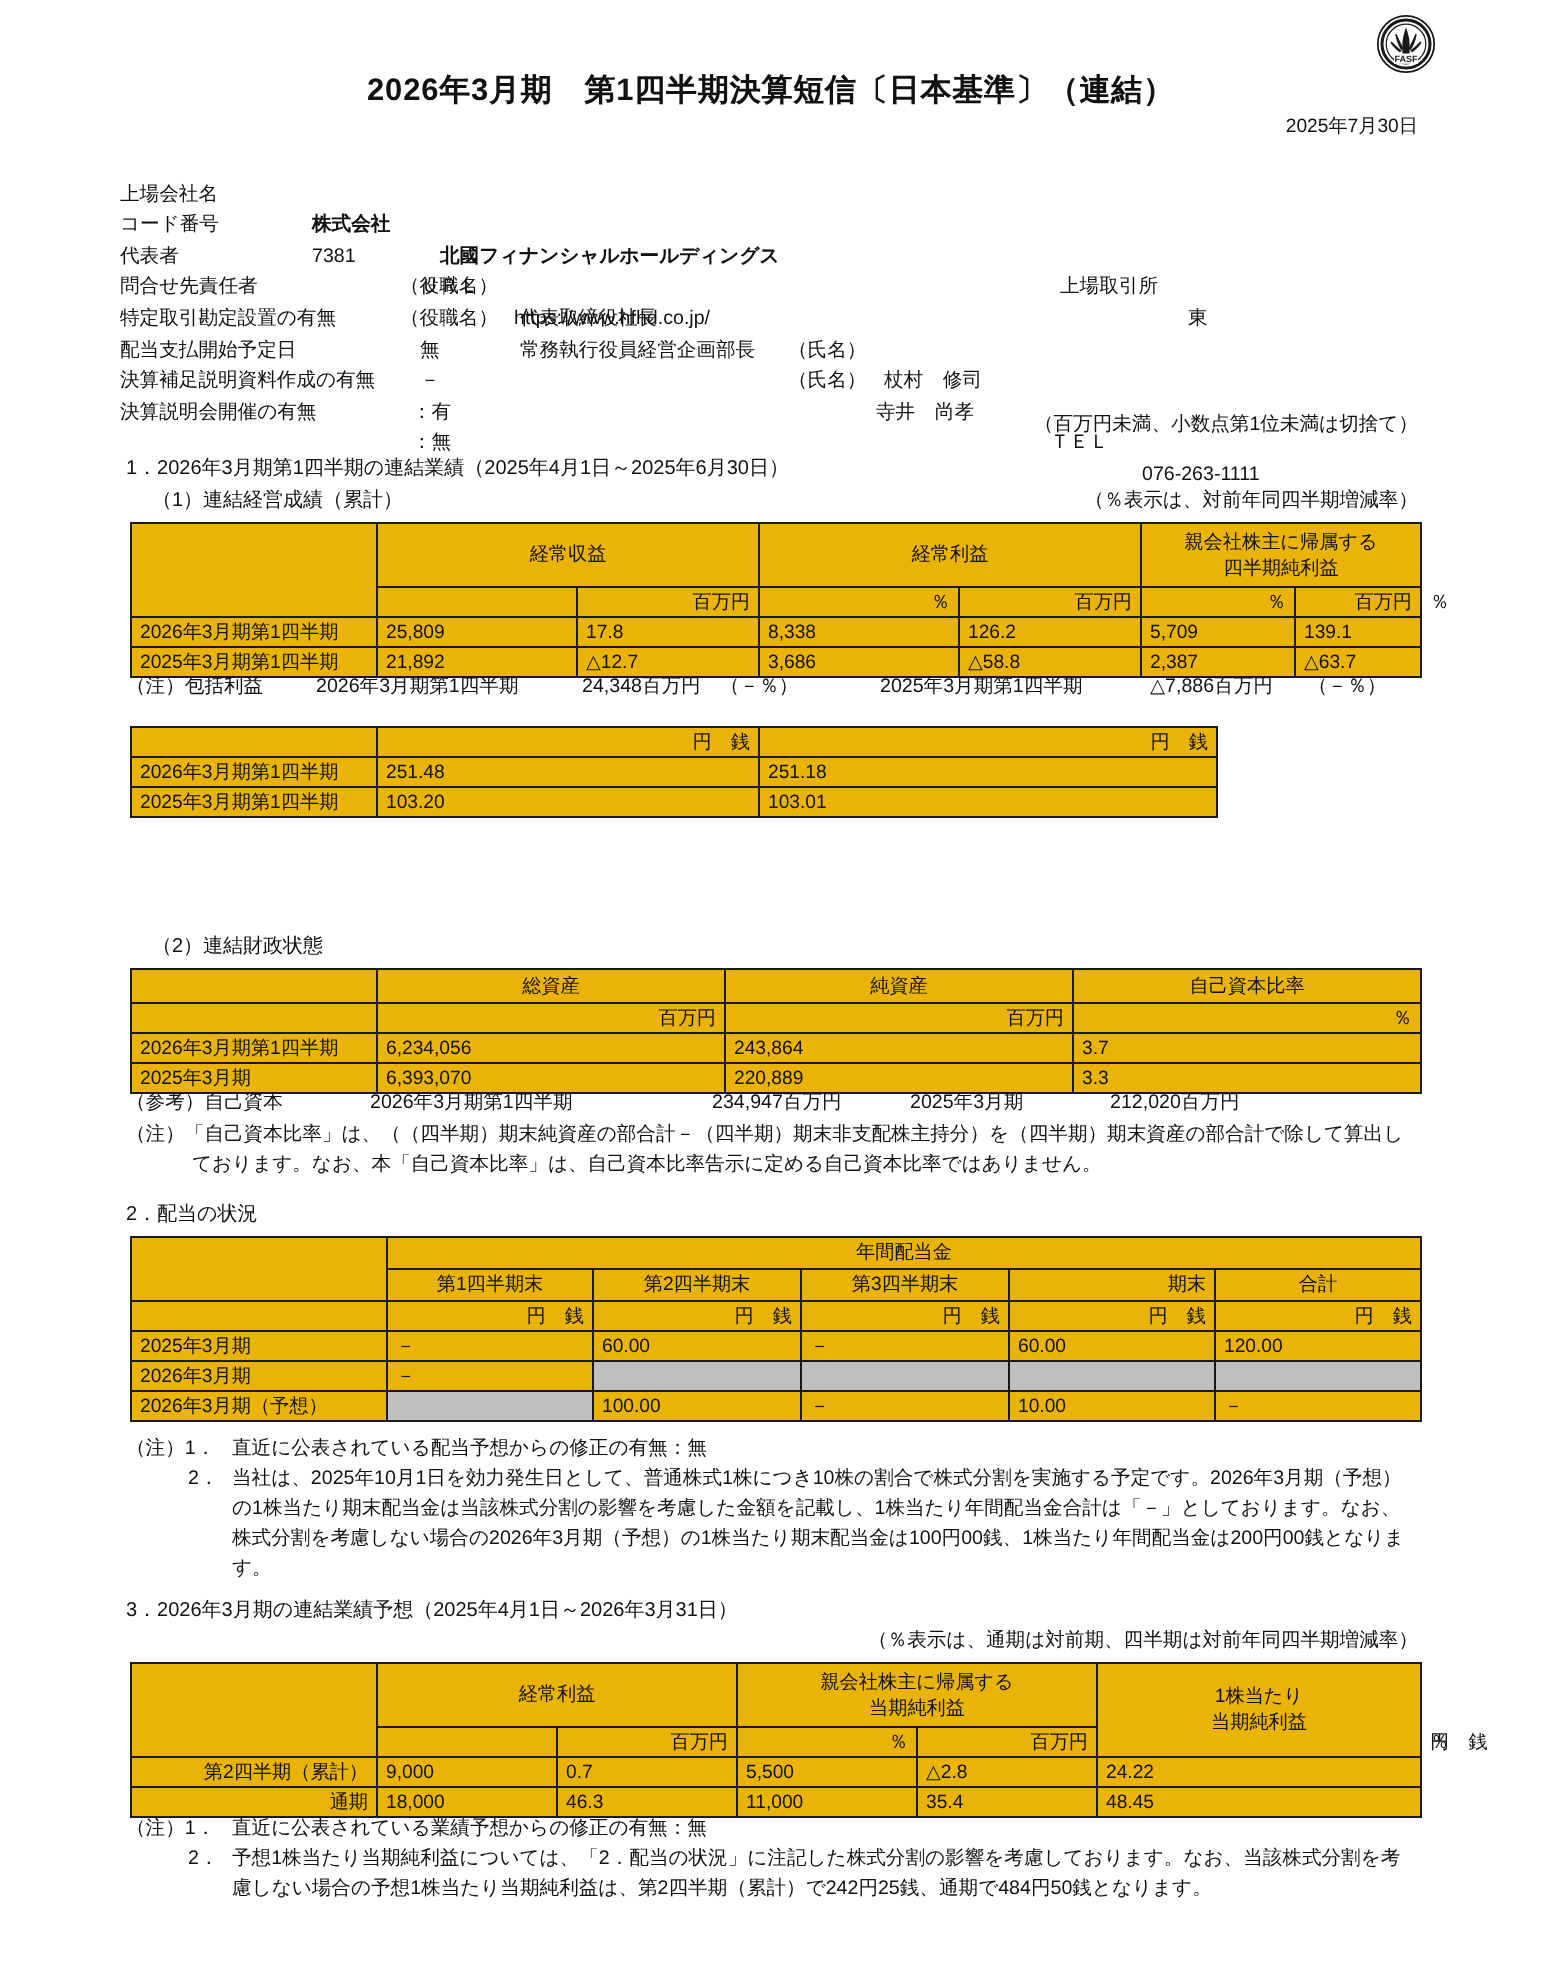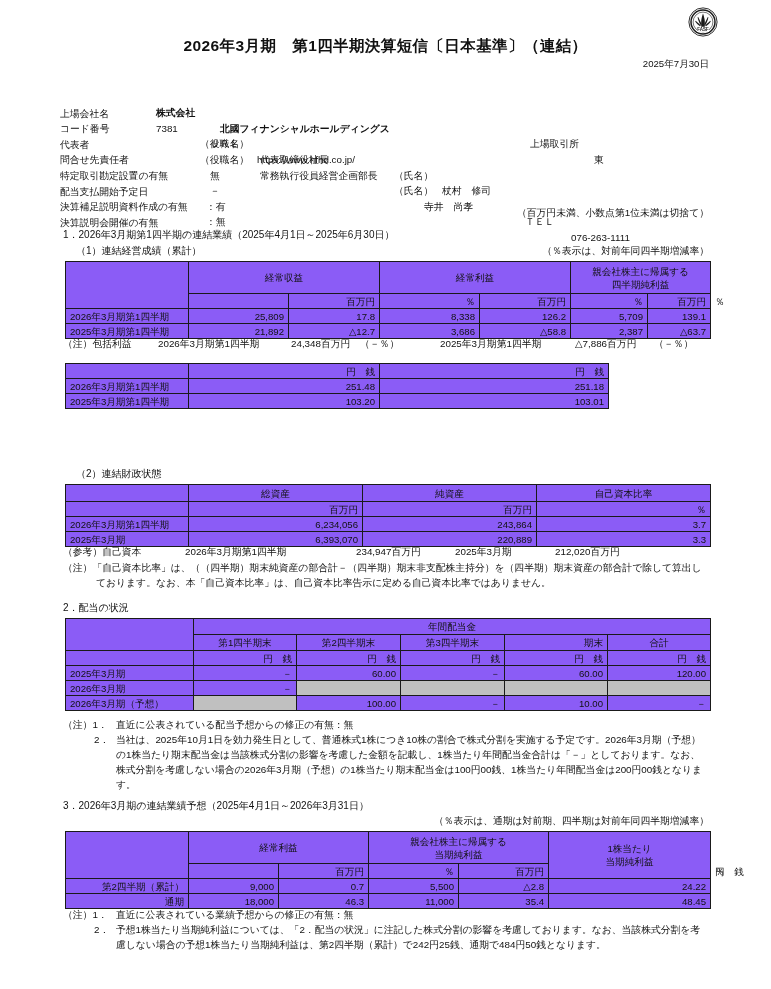--- a/index.html
+++ b/index.html
@@ -57,47 +57,47 @@
   
   .company-block {
     position: absolute;
     top: 74px;
     left: 60px;
     width: 700px;
     font-size: 9.8px;
     line-height: 15.6px;
   }
   .cb-row { position: relative; height: 15.6px; white-space: pre; }
-  .cb-label { position: absolute; left: 0; margin-top: 16px; }
+  .cb-label { position: absolute; left: 0; }
   .cb-v1 { position: absolute; left: 96px; }
   .cb-v3 { position: absolute; left: 163px; }
   .cb-right { position: absolute; left: 464px; }
 
   
   .abs { position: absolute; white-space: pre; font-size: 9.8px; }
 
   
   table.fin {
     position: absolute;
     border-collapse: collapse;
     font-size: 9.6px;
-    background: #8b5cf6;
+    background: #eab308;
     table-layout: fixed;
   }
   table.fin th, table.fin td {
     border: 1px solid #1a1a1a;
     padding: 0 4px;
     font-weight: normal;
     vertical-align: middle;
     white-space: pre;
     height: 15px;
     line-height: 13px;
   }
   table.fin th { text-align: center; }
-  td.num { text-align: right; }
+  td.num { }
   td.lbl { text-align: left; padding-left: 5px; }
   td.lbl-r { text-align: right; padding-right: 6px; }
   td.unit { text-align: right; }
   td.shade { background: #c0c0c0; }
   .hdr2 { line-height: 12px; margin-left: 19px; }
 
   .sec-head {
     position: absolute;
     font-size: 10px;
     white-space: pre;
@@ -150,21 +150,21 @@
       <span style="position:absolute;left:200px;">代表取締役社長</span>
       <span style="position:absolute;left:334px;">（氏名）</span>
       <span style="position:absolute;left:382px;">杖村　修司</span>
     </div>
 
     <div class="cb-row">
       <span class="cb-label">問合せ先責任者</span>
       <span style="position:absolute;left:140px;">（役職名）</span>
       <span style="position:absolute;left:200px;">常務執行役員経営企画部長</span>
       <span style="position:absolute;left:334px;">（氏名）</span>
-      <span style="position:absolute;left:364px;">寺井　尚孝</span>
+      <span style="position:absolute;left:378px;font-family:Liberation Mono, monospace;">寺井　尚孝</span>
       <span style="position:absolute;left:465px;">ＴＥＬ</span>
       <span style="position:absolute;left:511px;">076-263-1111</span>
     </div>
 
     <div class="cb-row">
       <span class="cb-label">特定取引勘定設置の有無</span>
       <span style="position:absolute;left:150px;">無</span>
     </div>
 
     <div class="cb-row">

